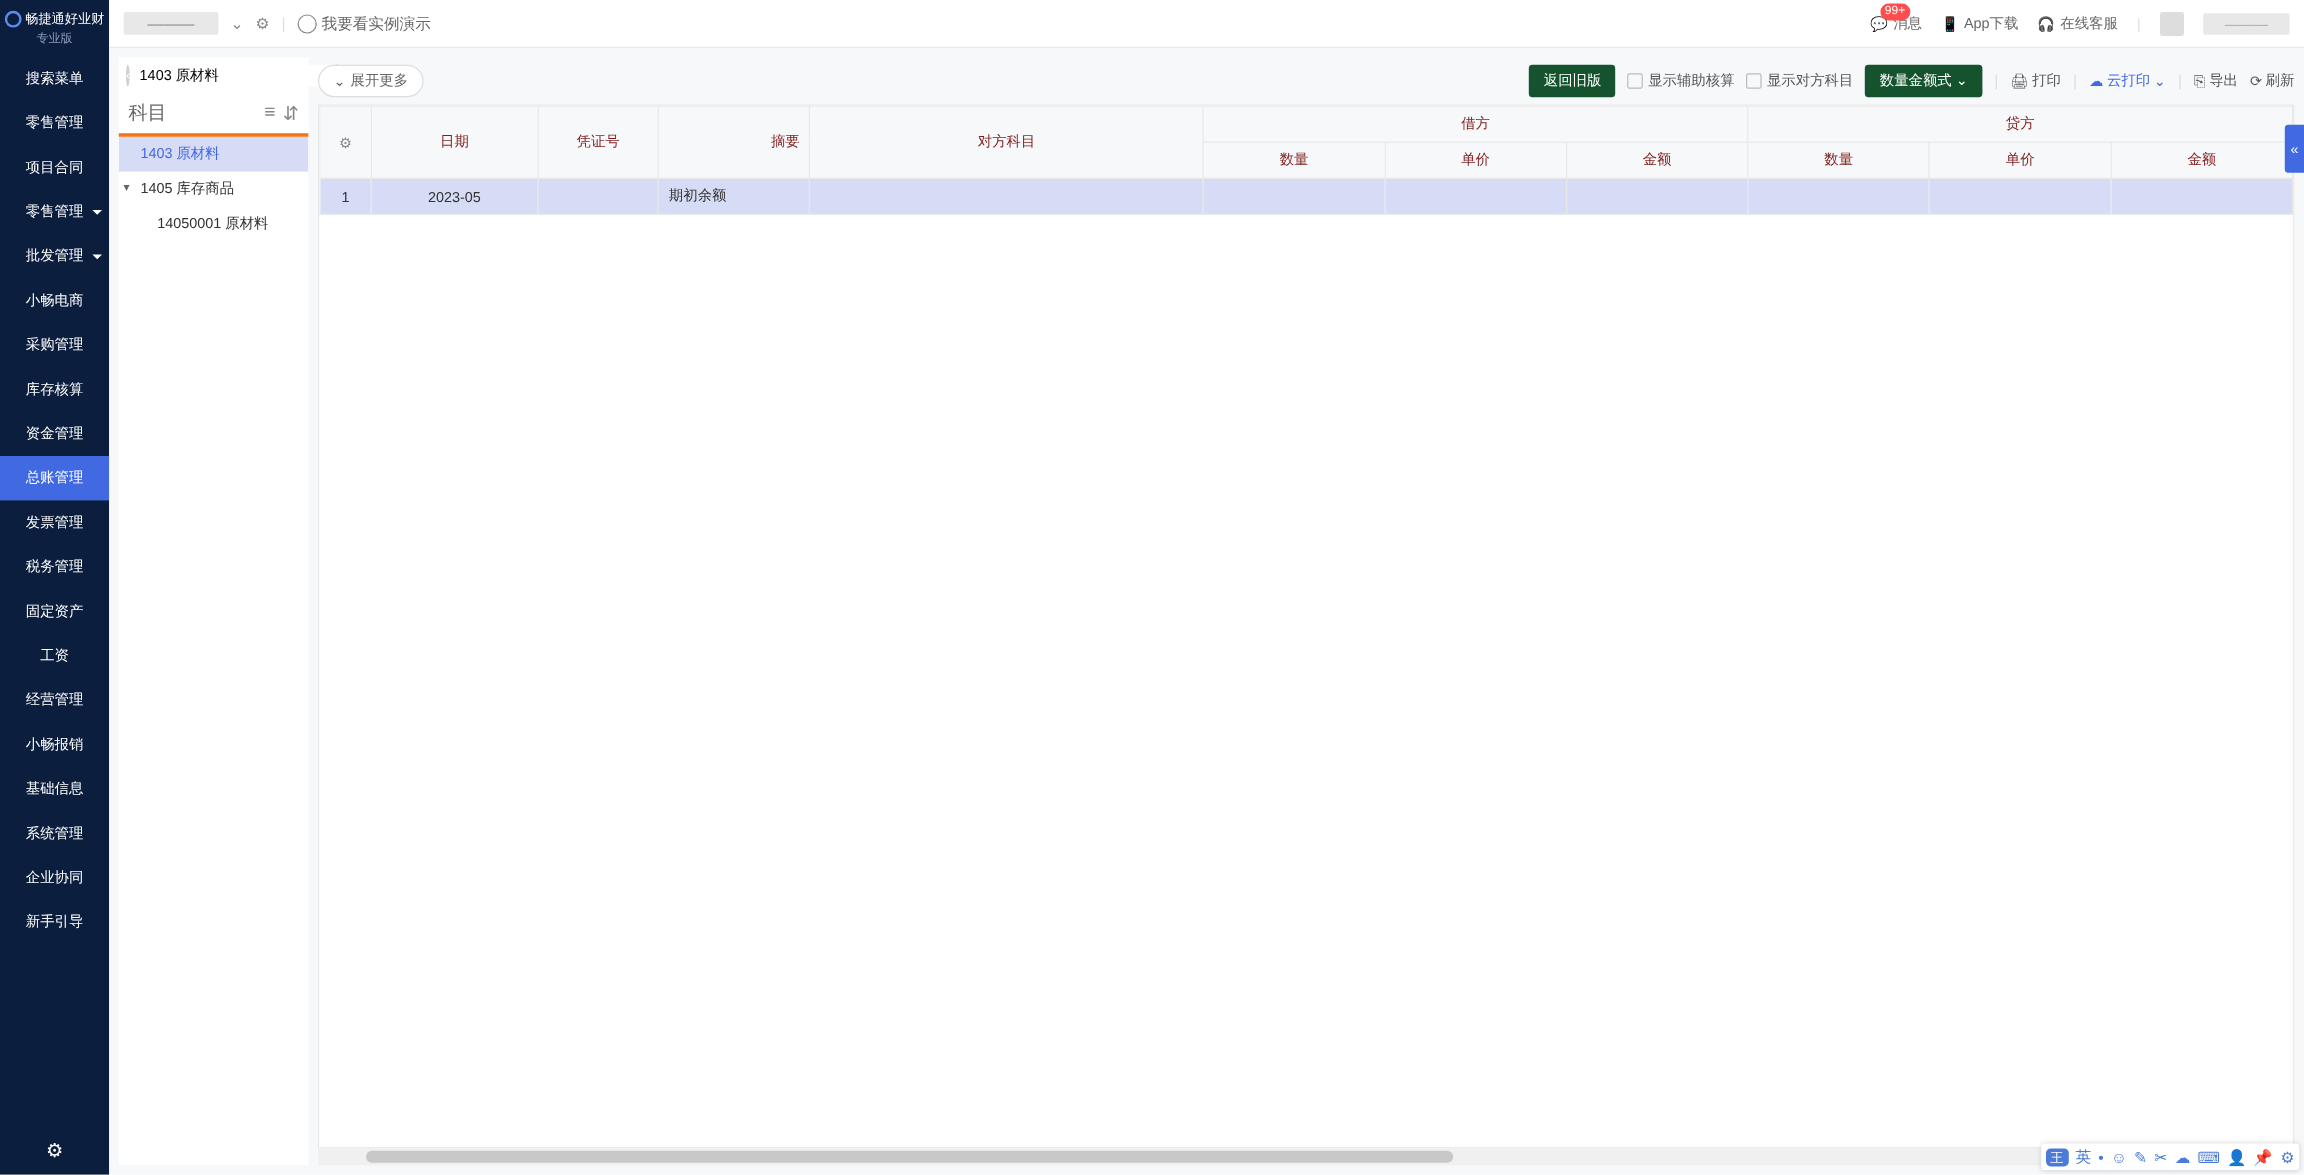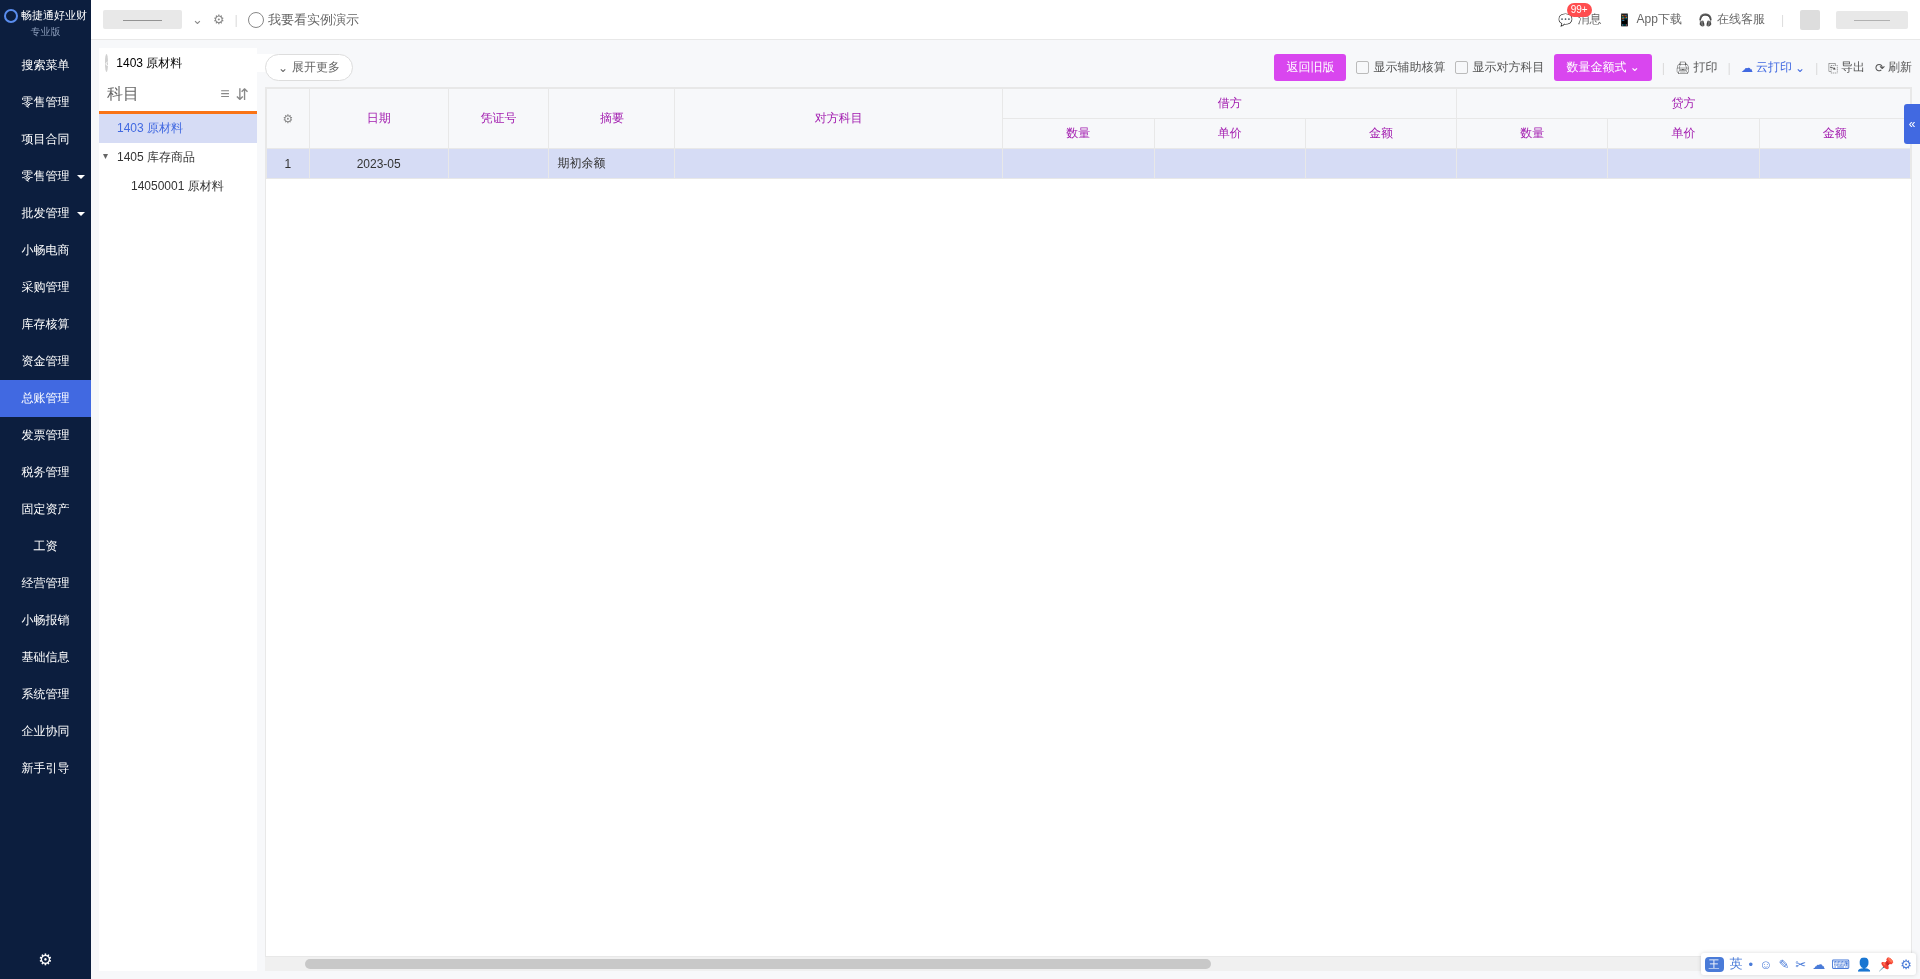--- a/index.html
+++ b/index.html
@@ -62,38 +62,38 @@
 .tree-node.child { padding-left: 32px; }
 
 
 .table-area { flex: 1; display: flex; flex-direction: column; margin: 8px 8px 8px 8px; min-width: 0; position: relative; }
 
 
 .toolbar { display: flex; align-items: center; padding: 6px 0; gap: 8px; }
 .expand-btn { background: #fff; border: 1px solid #ddd; border-radius: 14px; padding: 4px 12px; font-size: 12px; color: #666; cursor: pointer; display: flex; align-items: center; gap: 4px; }
 .toolbar-right { margin-left: auto; display: flex; align-items: center; gap: 10px; }
 .btn { padding: 5px 12px; border-radius: 3px; font-size: 12px; cursor: pointer; border: none; }
-.btn-primary { background: #d946ef; color: #fff; text-align: right; }
+.btn-primary { background: #14532d; color: #fff; text-align: right; }
 .btn-primary.dd::after { content: " ⌄"; }
 .chk { display: flex; align-items: center; gap: 4px; font-size: 12px; color: #555; cursor: pointer; }
 .chk-box { width: 13px; height: 13px; border: 1px solid #bbb; border-radius: 2px; }
 .tool-link { font-size: 12px; color: #555; cursor: pointer; display: flex; align-items: center; gap: 3px; }
 .tool-link.blue { color: #4169e1; }
 
 
 .table-wrap { flex: 1; background: #fff; overflow: auto; position: relative; border: 1px solid #e8e8e8; }
 table { border-collapse: collapse; min-width: 100%; table-layout: fixed; }
 th, td { border: 1px solid #e8e8e8; padding: 6px 8px; font-size: 12px; text-align: center; white-space: nowrap; }
-thead th { background: #f7f8fa; color: #a21caf; font-weight: 500; }
+thead th { background: #f7f8fa; color: #7f1d1d; font-weight: 500; }
 .row-highlight td { background: #d6dcf5; }
 .gear-cell { width: 34px; color: #888; cursor: pointer; }
 .col-idx { width: 34px; }
 .col-date { width: 110px; }
 .col-voucher { width: 80px; }
-.col-summary { width: 100px; text-align: center; }
+.col-summary { width: 100px; text-align: right; }
 .col-opposite { width: 260px; }
 .col-num { width: 120px; }
 
 
 .collapse-handle { position: absolute; right: 0; top: 64px; width: 16px; height: 40px; background: #4169e1; color: #fff; border-radius: 3px 0 0 3px; display: flex; align-items: center; justify-content: center; cursor: pointer; font-size: 12px; z-index: 5; }
 
 
 .ime-bar { position: fixed; right: 4px; bottom: 4px; display: flex; align-items: center; gap: 6px; background: #fff; padding: 2px 4px; border-radius: 3px; box-shadow: 0 0 4px rgba(0,0,0,.15); font-size: 13px; color: #4a7bd8; }
 .ime-bar span { cursor: pointer; }
 .ime-badge { background: #4a7bd8; color: #fff; border-radius: 4px; padding: 0 4px; font-size: 11px; }

